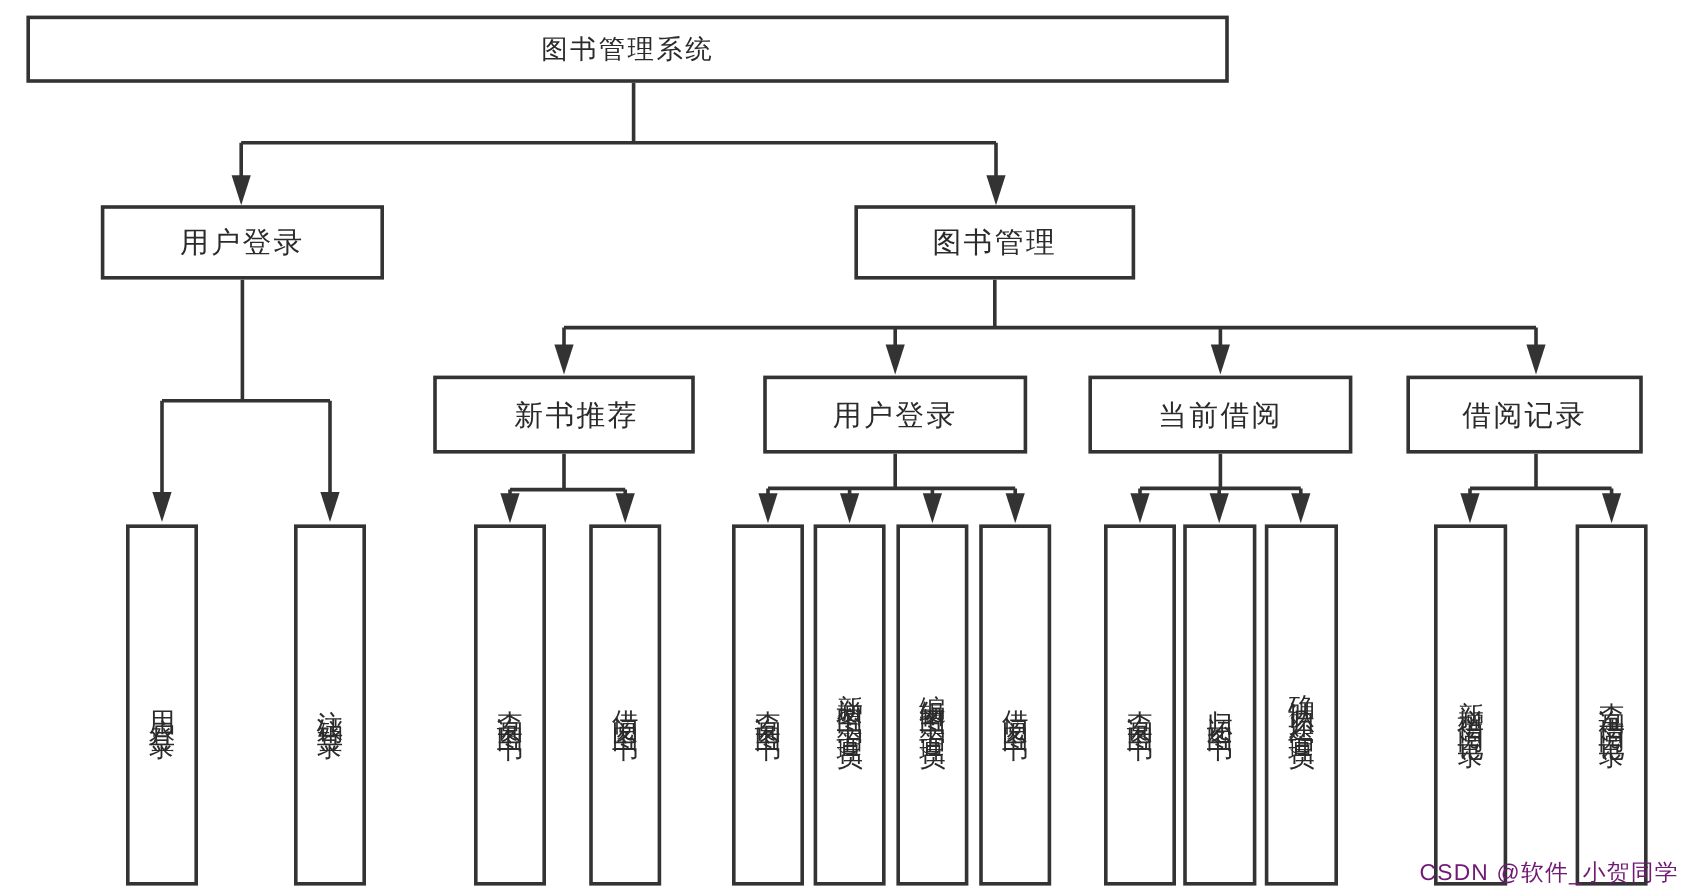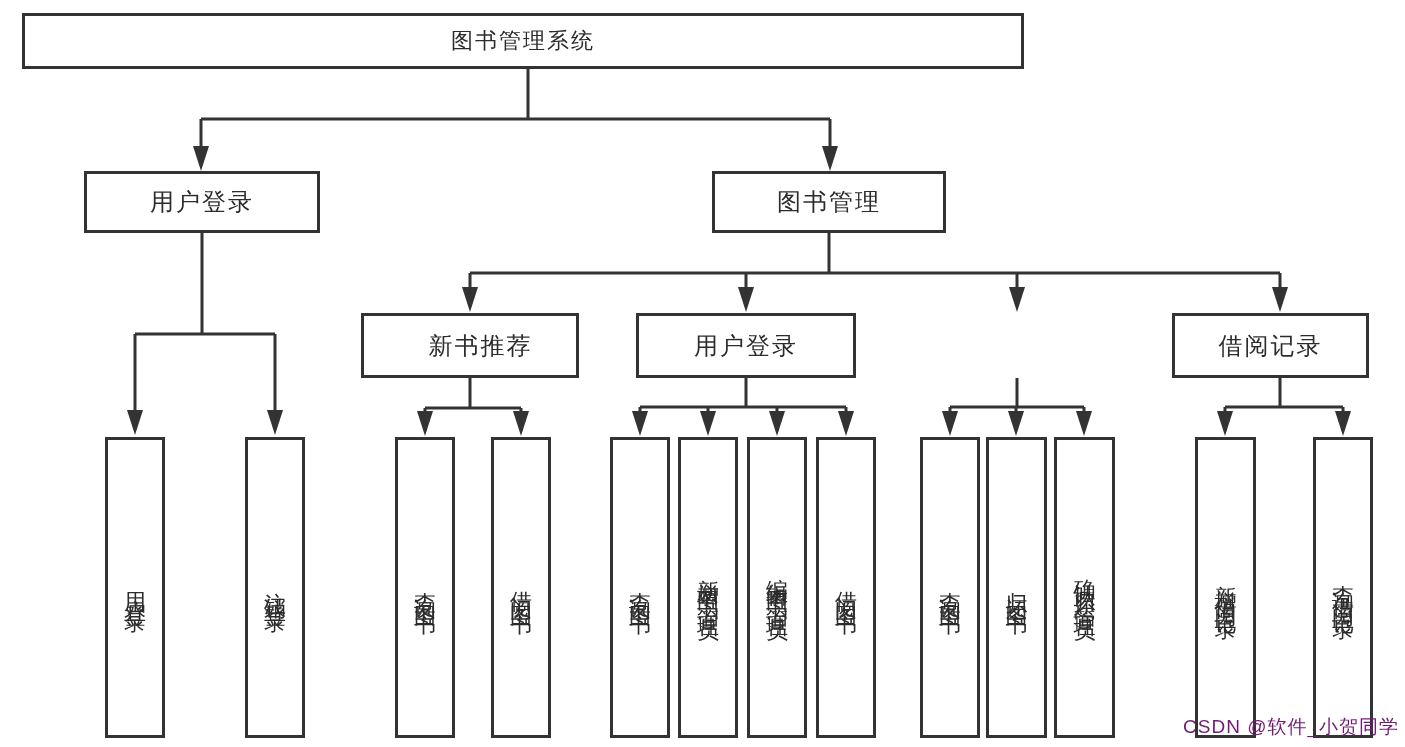--- a/index.html
+++ b/index.html
@@ -97,20 +97,23 @@
   <div class="node h" style="left:712px; top:171px; width:234px; height:62px;">
     <span>图书管理</span>
   </div>
 
   <div class="node h" style="left:361px; top:313px; width:218px; height:65px;padding-left:21px;">
     <span>新书推荐</span>
   </div>
   <div class="node h" style="left:636px; top:313px; width:220px; height:65px;">
     <span>用户登录</span>
   </div>
+  <div class="node h" style="left:907px; top:313px; width:220px; height:65px;">
+    <span>当前借阅</span>
+  </div>
   <div class="node h" style="left:1172px; top:313px; width:197px; height:65px;">
     <span>借阅记录</span>
   </div>
 
   <div class="node v" style="left:105px; top:437px; width:60px; height:301px;">
     <span class="vtext">用户登录</span>
   </div>
   <div class="node v" style="left:245px; top:437px; width:60px; height:301px;">
     <span class="vtext">注销登录</span>
   </div>

